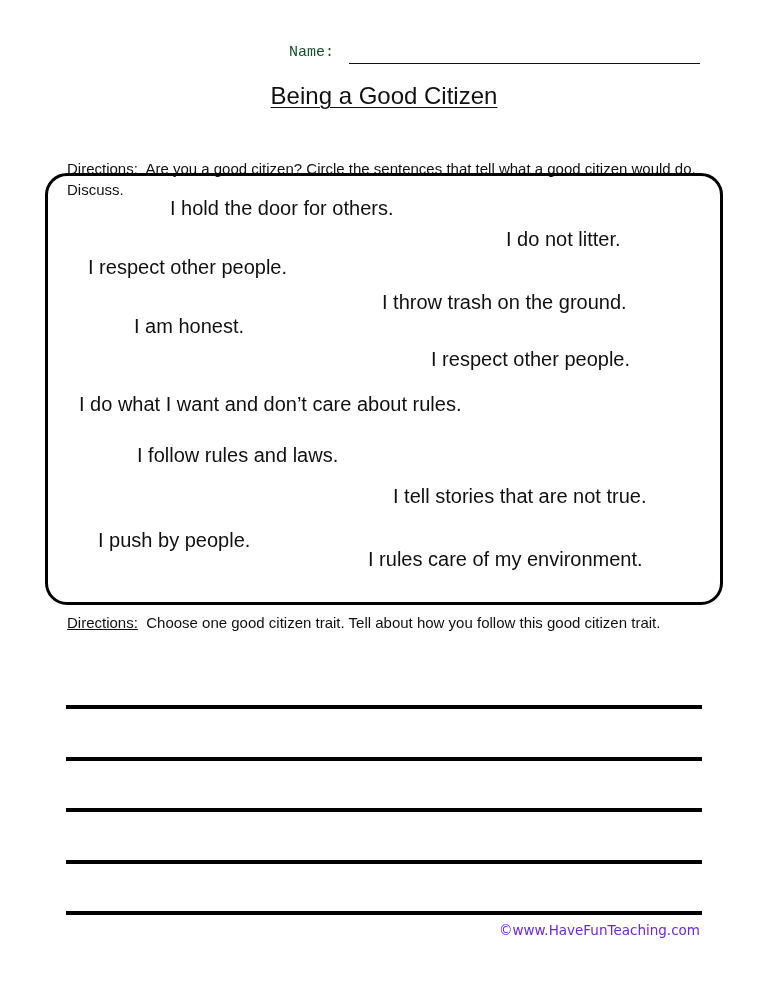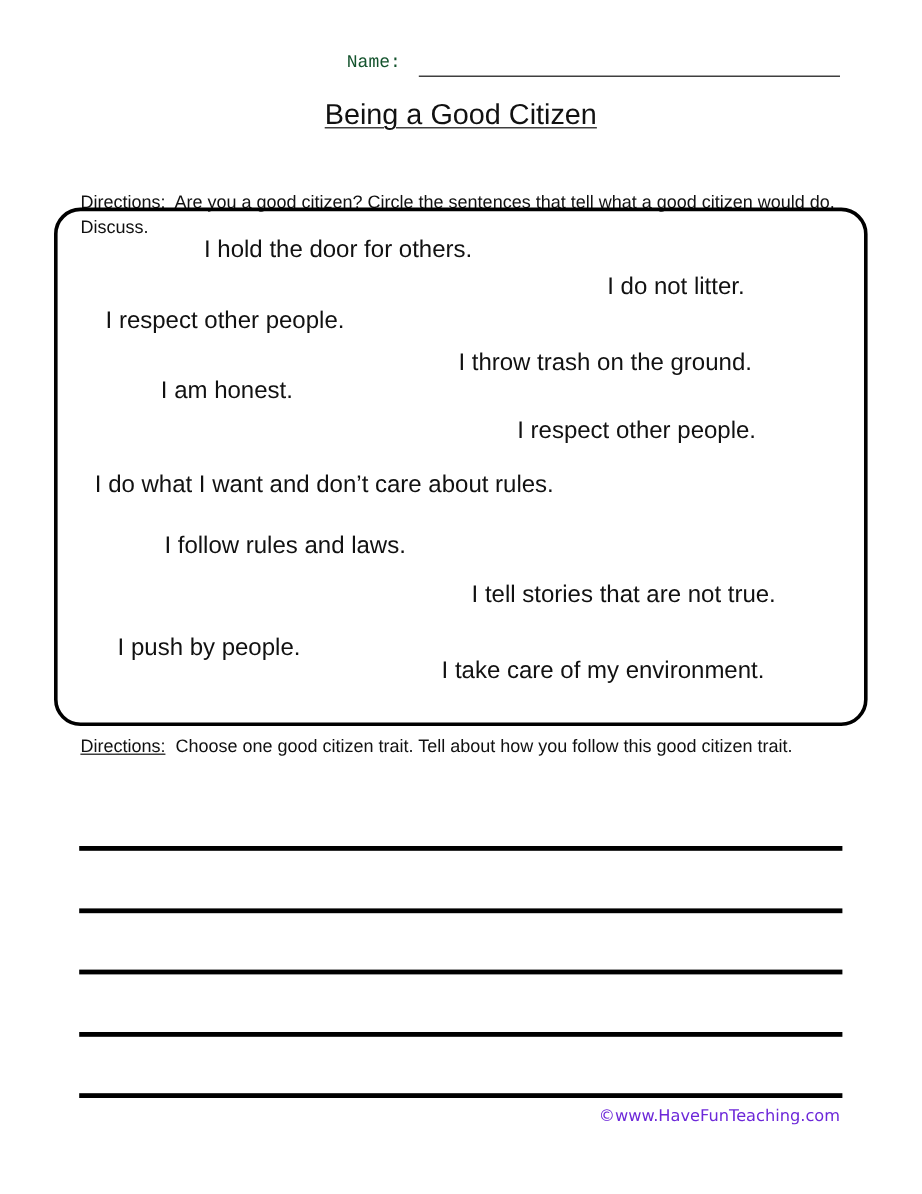--- a/index.html
+++ b/index.html
@@ -101,21 +101,21 @@
     <div class="abs sentence" style="left: 170px; top: 197px;">I hold the door for others.</div>
     <div class="abs sentence" style="left: 506px; top: 228px;">I do not litter.</div>
     <div class="abs sentence" style="left: 88px; top: 256px;">I respect other people.</div>
     <div class="abs sentence" style="left: 382px; top: 291px;">I throw trash on the ground.</div>
     <div class="abs sentence" style="left: 134px; top: 315px; text-align: center;">I am honest.</div>
     <div class="abs sentence" style="left: 431px; top: 348px;">I respect other people.</div>
     <div class="abs sentence" style="left: 79px; top: 393px;">I do what I want and don’t care about rules.</div>
     <div class="abs sentence" style="left: 137px; top: 444px;">I follow rules and laws.</div>
     <div class="abs sentence" style="left: 355px; top: 485px; margin-left: 38px;">I tell stories that are not true.</div>
     <div class="abs sentence" style="left: 98px; top: 529px;">I push by people.</div>
-    <div class="abs sentence" style="left: 368px; top: 548px;">I take care of my environment.</div>
+    <div class="abs sentence" style="left: 368px; top: 548px;">I rules care of my environment.</div>
   </div>
 
 <div class="abs directions" style="top:612px;">
   <span class="dir-label">Directions:</span>&nbsp;
   <span>Choose one good citizen trait.  Tell about how you follow this good citizen trait.</span>
 </div>
 
 <div id="lines">
     <div class="abs write-line" style="top: 705px;"></div>
     <div class="abs write-line" style="top: 757px;"></div>

